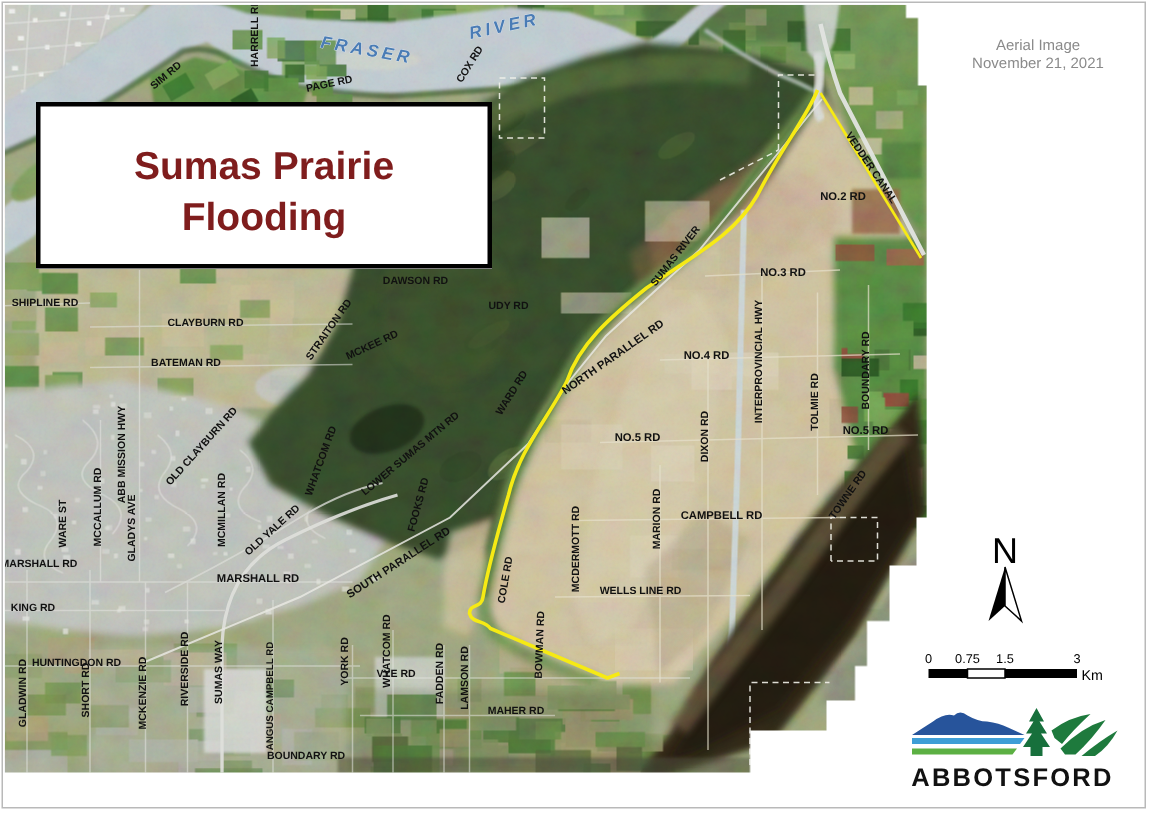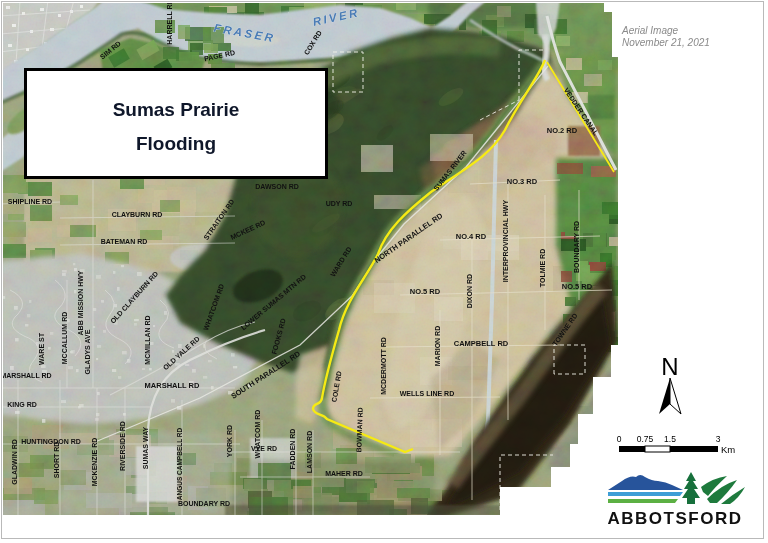--- a/index.html
+++ b/index.html
@@ -786,24 +786,24 @@
 
       <text x="579" y="113" font-size="7" font-weight="bold" fill="#111" text-anchor="middle" transform="rotate(56 579 113)">VEDDER CANAL</text>
 
       <text x="244" y="37" font-size="11.5" font-weight="bold" font-style="italic" fill="#4a7cb5" stroke="#dde6ee" stroke-width="0.5" style="paint-order:stroke" font-family="Liberation Serif,serif" letter-spacing="2.5" text-anchor="middle" transform="rotate(10 244 37)">FRASER</text>
 
       <text x="337" y="21" font-size="11.5" font-weight="bold" font-style="italic" fill="#4a7cb5" stroke="#dde6ee" stroke-width="0.5" style="paint-order:stroke" font-family="Liberation Serif,serif" letter-spacing="2.5" text-anchor="middle" transform="rotate(-12 337 21)">RIVER</text>
     </g>
   </svg>
 
   <div class="abs" style="left:24px;top:68px;width:298px;height:105px;background:#ffffff;border:3px solid #000000;">
-    <div style="text-align:center;font-weight:bold;font-size:19px;color:#0f172a;margin-top:22px;line-height:34px;">Sumas Prairie<br>Flooding</div>
+    <div style="text-align:center;font-weight:bold;font-size:26px;color:#7f1d1d;margin-top:22px;line-height:34px;">Sumas Prairie<br>Flooding</div>
   </div>
 
-  <div class="abs" style="left:622px;top:25px;width:140px;text-align:left;font-style:italic;font-size:10px;line-height:11.5px;color:#8a8a8a;">Aerial Image<br>November 21, 2021</div>
+  <div class="abs" style="left:622px;top:25px;width:140px;text-align:center;font-size:10px;line-height:11.5px;color:#8a8a8a;">Aerial Image<br>November 21, 2021</div>
 
   <svg class="abs" style="left:640px;top:348px;" width="60" height="75" viewBox="0 0 60 75">
     <text x="30" y="27" font-size="24" fill="#000" text-anchor="middle">N</text>
     <polygon points="30,30 19,66 30,56" fill="#000"></polygon>
     <polygon points="30,30 41,66 30,56" fill="#fff" stroke="#000" stroke-width="1"></polygon>
   </svg>
 
   <svg class="abs" style="left:605px;top:430px;" width="155" height="28" viewBox="0 0 155 28">
     <text x="14" y="12" font-size="8.5" fill="#000" text-anchor="middle">0</text>
     <text x="40" y="12" font-size="8.5" fill="#000" text-anchor="middle">0.75</text>

